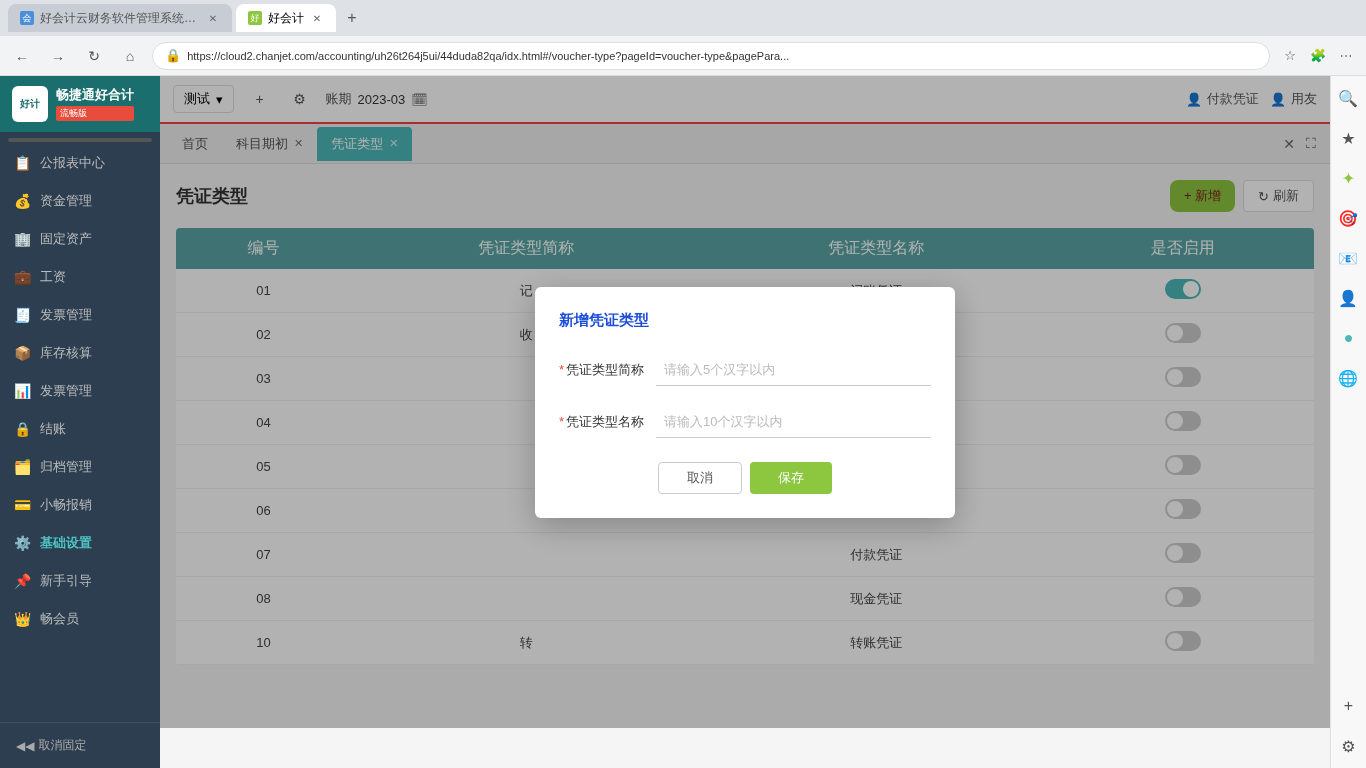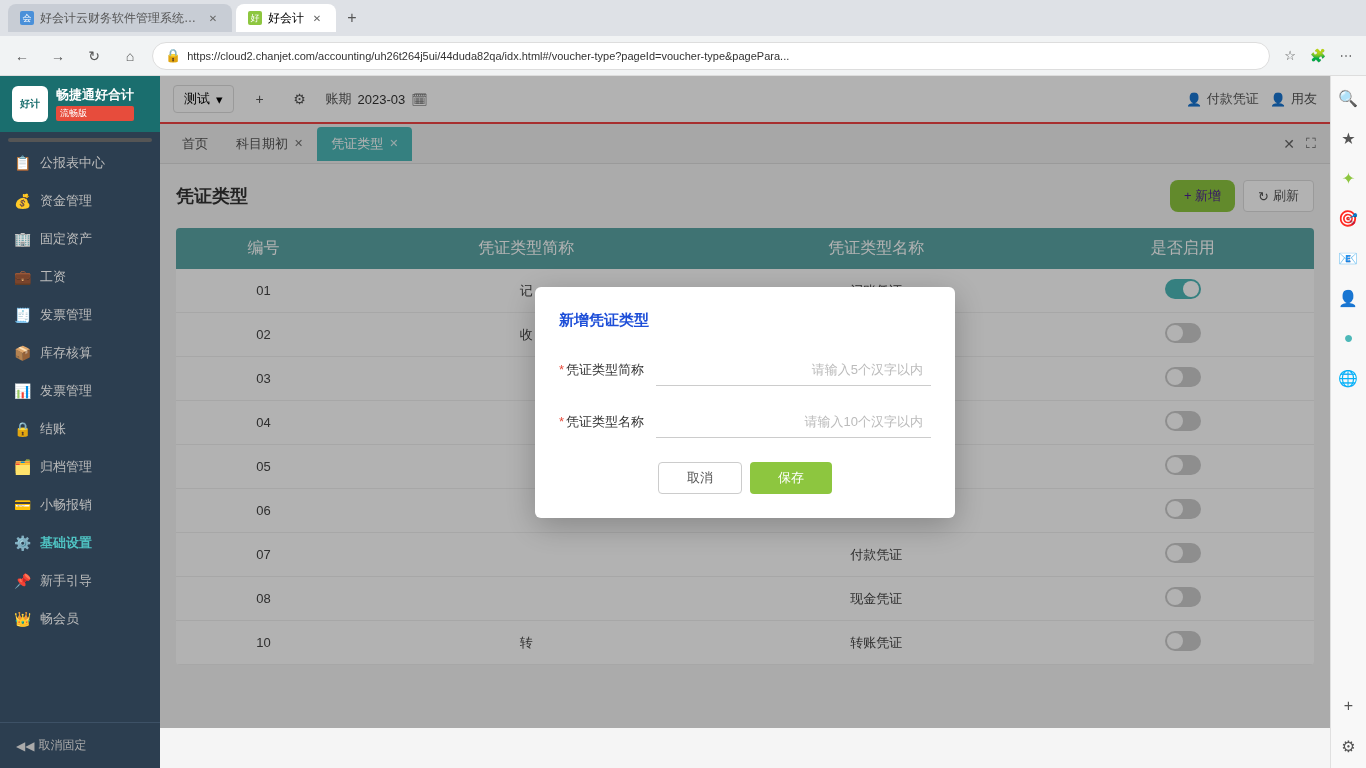--- a/index.html
+++ b/index.html
@@ -43,21 +43,21 @@
     .content-tabs { display: flex; background: #f0f0f0; border-bottom: 1px solid #ddd; align-items: center; padding: 0 8px; height: 40px; }
     .content-tab { padding: 8px 14px; font-size: 13px; cursor: pointer; color: #555; display: flex; align-items: center; gap: 6px; border-radius: 4px 4px 0 0; }
     .content-tab.active { background: #4db8b8; color: #fff; }
     .content-tab .tab-x { font-size: 11px; opacity: 0.8; }
     .content-area { flex: 1; overflow-y: auto; padding: 16px; background: #f5f5f5; }
 
     
     .page-header { display: flex; align-items: center; justify-content: space-between; margin-bottom: 16px; }
     .page-title { font-size: 18px; color: #333; font-weight: bold; }
     .header-actions { display: flex; gap: 8px; }
-    .btn-primary { background: #8DC63F; color: #4c1d95; border: none; padding: 6px 14px; border-radius: 8px; cursor: pointer; font-size: 13px; display: flex; align-items: center; gap: 4px; }
+    .btn-primary { background: #8DC63F; color: #7f1d1d; border: none; padding: 6px 14px; border-radius: 8px; cursor: pointer; font-size: 13px; display: flex; align-items: center; gap: 4px; }
     .btn-refresh { background: #fff; border: 1px solid #ddd; padding: 6px 14px; border-radius: 4px; cursor: pointer; font-size: 13px; display: flex; align-items: center; gap: 4px; color: #555; }
 
     
     .data-table { width: 100%; border-collapse: collapse; background: #fff; border-radius: 4px; overflow: hidden; }
     .data-table thead { background: #5ba5a5; color: #fff; }
     .data-table th { padding: 10px 16px; text-align: center; font-size: 16px; font-weight: normal; }
     .data-table td { padding: 10px 16px; text-align: center; font-size: 13px; color: #444; border-bottom: 1px solid #f0f0f0; }
 
     
     .toggle { width: 36px; height: 20px; border-radius: 10px; display: inline-block; cursor: pointer; position: relative; transition: background 0.2s; }
@@ -71,21 +71,21 @@
     .right-panel { width: 36px; background: #f8f8f8; border-left: 1px solid #e0e0e0; display: flex; flex-direction: column; align-items: center; padding: 8px 0; gap: 12px; }
     .right-panel-icon { width: 28px; height: 28px; display: flex; align-items: center; justify-content: center; cursor: pointer; font-size: 16px; color: #555; border-radius: 4px; }
 
     
     .modal-overlay { position: fixed; top: 76px; left: 160px; right: 36px; bottom: 40px; background: rgba(0,0,0,0.3); display: flex; align-items: center; justify-content: center; z-index: 100; }
     .modal { background: #fff; border-radius: 6px; width: 420px; padding: 24px; box-shadow: 0 8px 32px rgba(0,0,0,0.25); }
     .modal-header { font-size: 15px; font-weight: bold; color: #1d4ed8; margin-bottom: 24px; }
     .form-row { display: flex; align-items: center; margin-bottom: 20px; gap: 12px; }
     .form-label { font-size: 13px; color: #333; white-space: nowrap; display: flex; align-items: center; gap: 2px; }
     .form-label .required { color: #e74c3c; }
-    .form-input { flex: 1; height: 32px; border: none; border-bottom: 1px solid #ccc; outline: none; font-size: 13px; color: #7f1d1d; padding: 4px 8px; background: transparent; text-align: right; }
+    .form-input { flex: 1; height: 32px; border: none; border-bottom: 1px solid #ccc; outline: none; font-size: 13px; color: #7f1d1d; padding: 4px 8px; background: transparent; }
     .form-input::placeholder { color: #bbb; }
     .modal-footer { display: flex; justify-content: center; gap: 8px; margin-top: 24px; }
     .btn-cancel { padding: 6px 28px; border: 1px solid #ccc; background: #fff; border-radius: 4px; cursor: pointer; font-size: 13px; color: #555; }
     .btn-save { padding: 6px 28px; border: none; background: #8DC63F; color: #fff; border-radius: 4px; cursor: pointer; font-size: 13px; }
     .win-ctrl { width: 22px; height: 22px; display: flex; align-items: center; justify-content: center; cursor: pointer; font-size: 14px; color: #666; border-radius: 2px; }
   </style>
 </head>
 <body>
 
 <div class="tab-bar">

